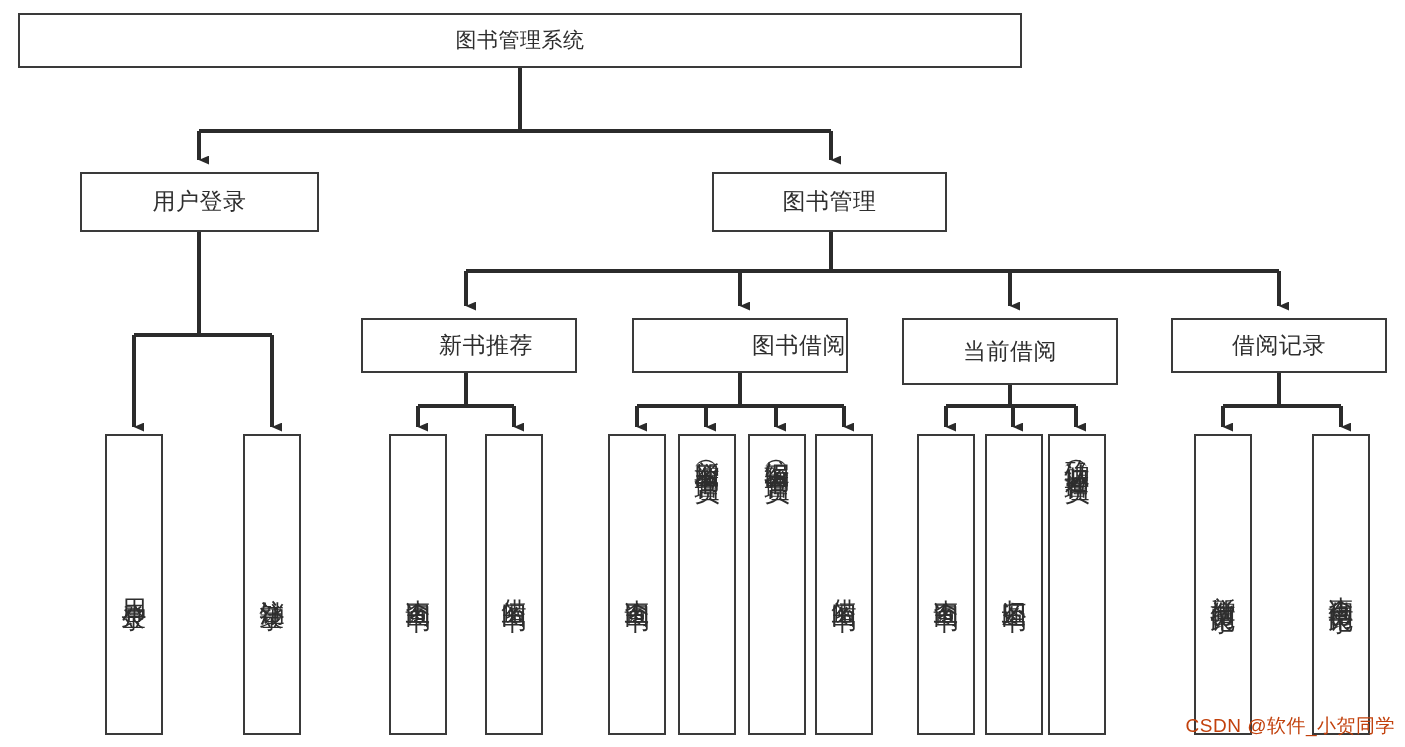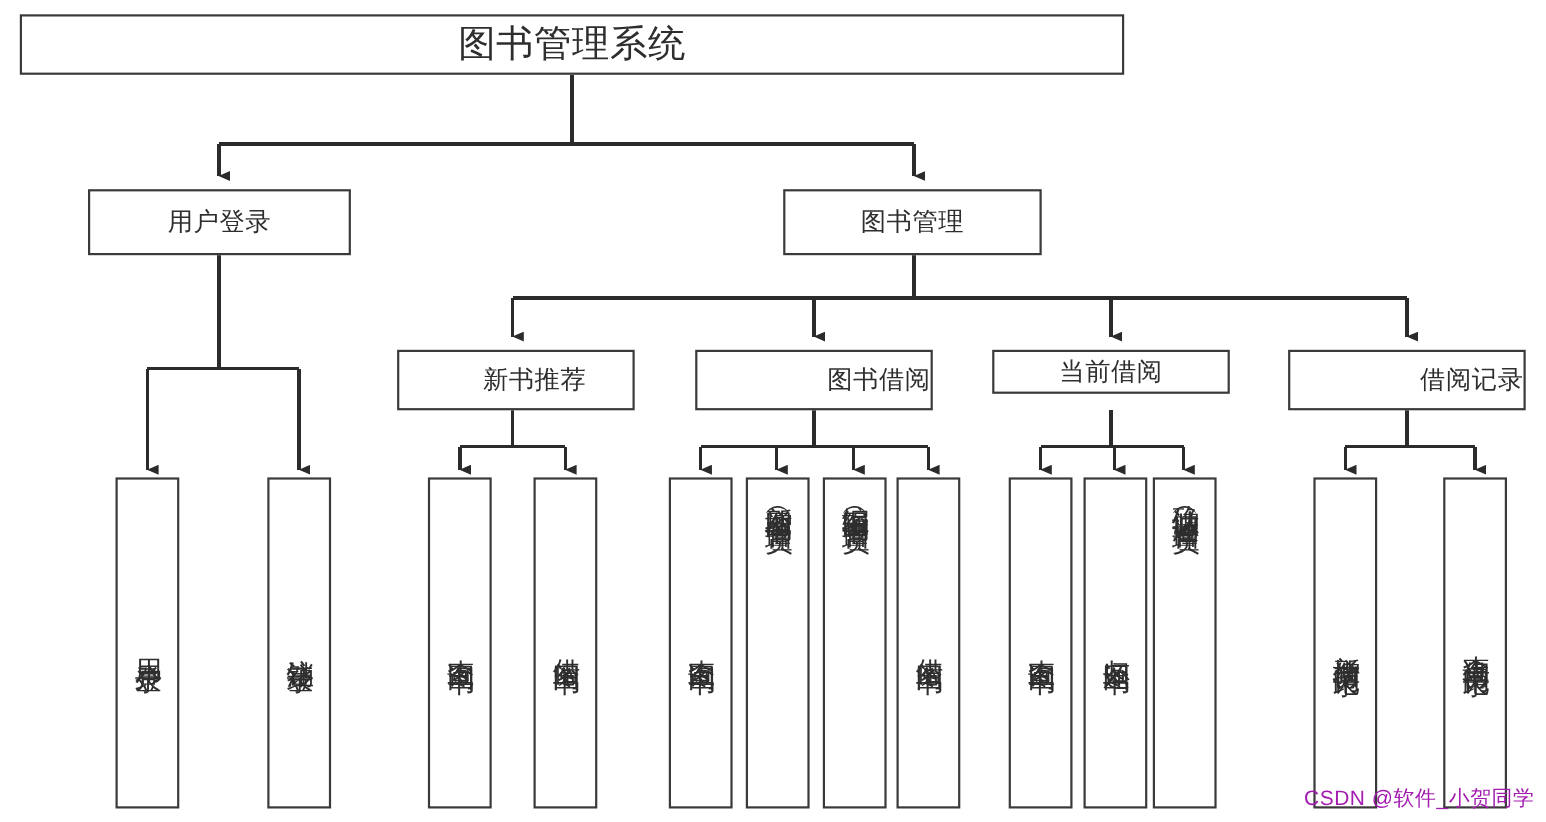--- a/index.html
+++ b/index.html
@@ -34,21 +34,21 @@
     justify-content: center;
     overflow: hidden;
   }
   .node-label {
     color: #2e2e2e;
     text-align: center;
     line-height: 1.18;
     white-space: nowrap;
     letter-spacing: 0.5px;
   }
-  .node-root .node-label { font-size: 34px; }
+  .node-root .node-label { font-size: 21px; }
   .node-l2 .node-label  { font-size: 23px; }
   .node-l3 .node-label  { font-size: 23px; }
   .node-leaf {
     align-items: flex-start;
     justify-content: center;
     padding-top: 0px;
   }
   .node-leaf .node-label {
     writing-mode: vertical-rl;
     text-orientation: upright;
@@ -60,21 +60,21 @@
   }
   .node-leaf.leaf-center {
     align-items: center;
   }
   .node-leaf.leaf-center .node-label { padding-top: 0; }
   #watermark {
     position: absolute;
     right: 10px;
     bottom: 8px;
     font-size: 19px;
-    color: #a21caf;
+    color: #c2410c;
     white-space: nowrap;
     pointer-events: none;
     letter-spacing: 0.5px;
   }
 </style>
 </head>
 <body>
 
 <div id="diagram-root">
 
@@ -138,24 +138,24 @@
   <div class="node-box node-l2" style="left:712px; top:172px; width:235px; height:60px;font-family:Liberation Serif, serif;">
     <span class="node-label">图书管理</span>
   </div>
 
   <div class="node-box node-l3" style="left:361px; top:318px; width:216px; height:55px;padding-left:34px;">
     <span class="node-label">新书推荐</span>
   </div>
   <div class="node-box node-l3" style="left:632px; top:318px; width:216px; height:55px;justify-content:flex-end;">
     <span class="node-label">图书借阅</span>
   </div>
-  <div class="node-box node-l3" style="left:902px; top:318px; width:216px; height:40px;align-items:center;">
+  <div class="node-box node-l3" style="left:902px; top:318px; width:216px; height:67px;align-items:center;">
     <span class="node-label">当前借阅</span>
   </div>
-  <div class="node-box node-l3" style="left:1171px; top:318px; width:216px; height:55px;justify-content:flex-end;">
+  <div class="node-box node-l3" style="left:1171px; top:318px; width:216px; height:55px;">
     <span class="node-label">借阅记录</span>
   </div>
 
   <div class="node-box node-leaf leaf-center" style="left:105px; top:434px; width:58px; height:301px;">
     <span class="node-label">用户登录</span>
   </div>
   <div class="node-box node-leaf leaf-center" style="left:243px; top:434px; width:58px; height:301px;">
     <span class="node-label">注销登录</span>
   </div>
 

